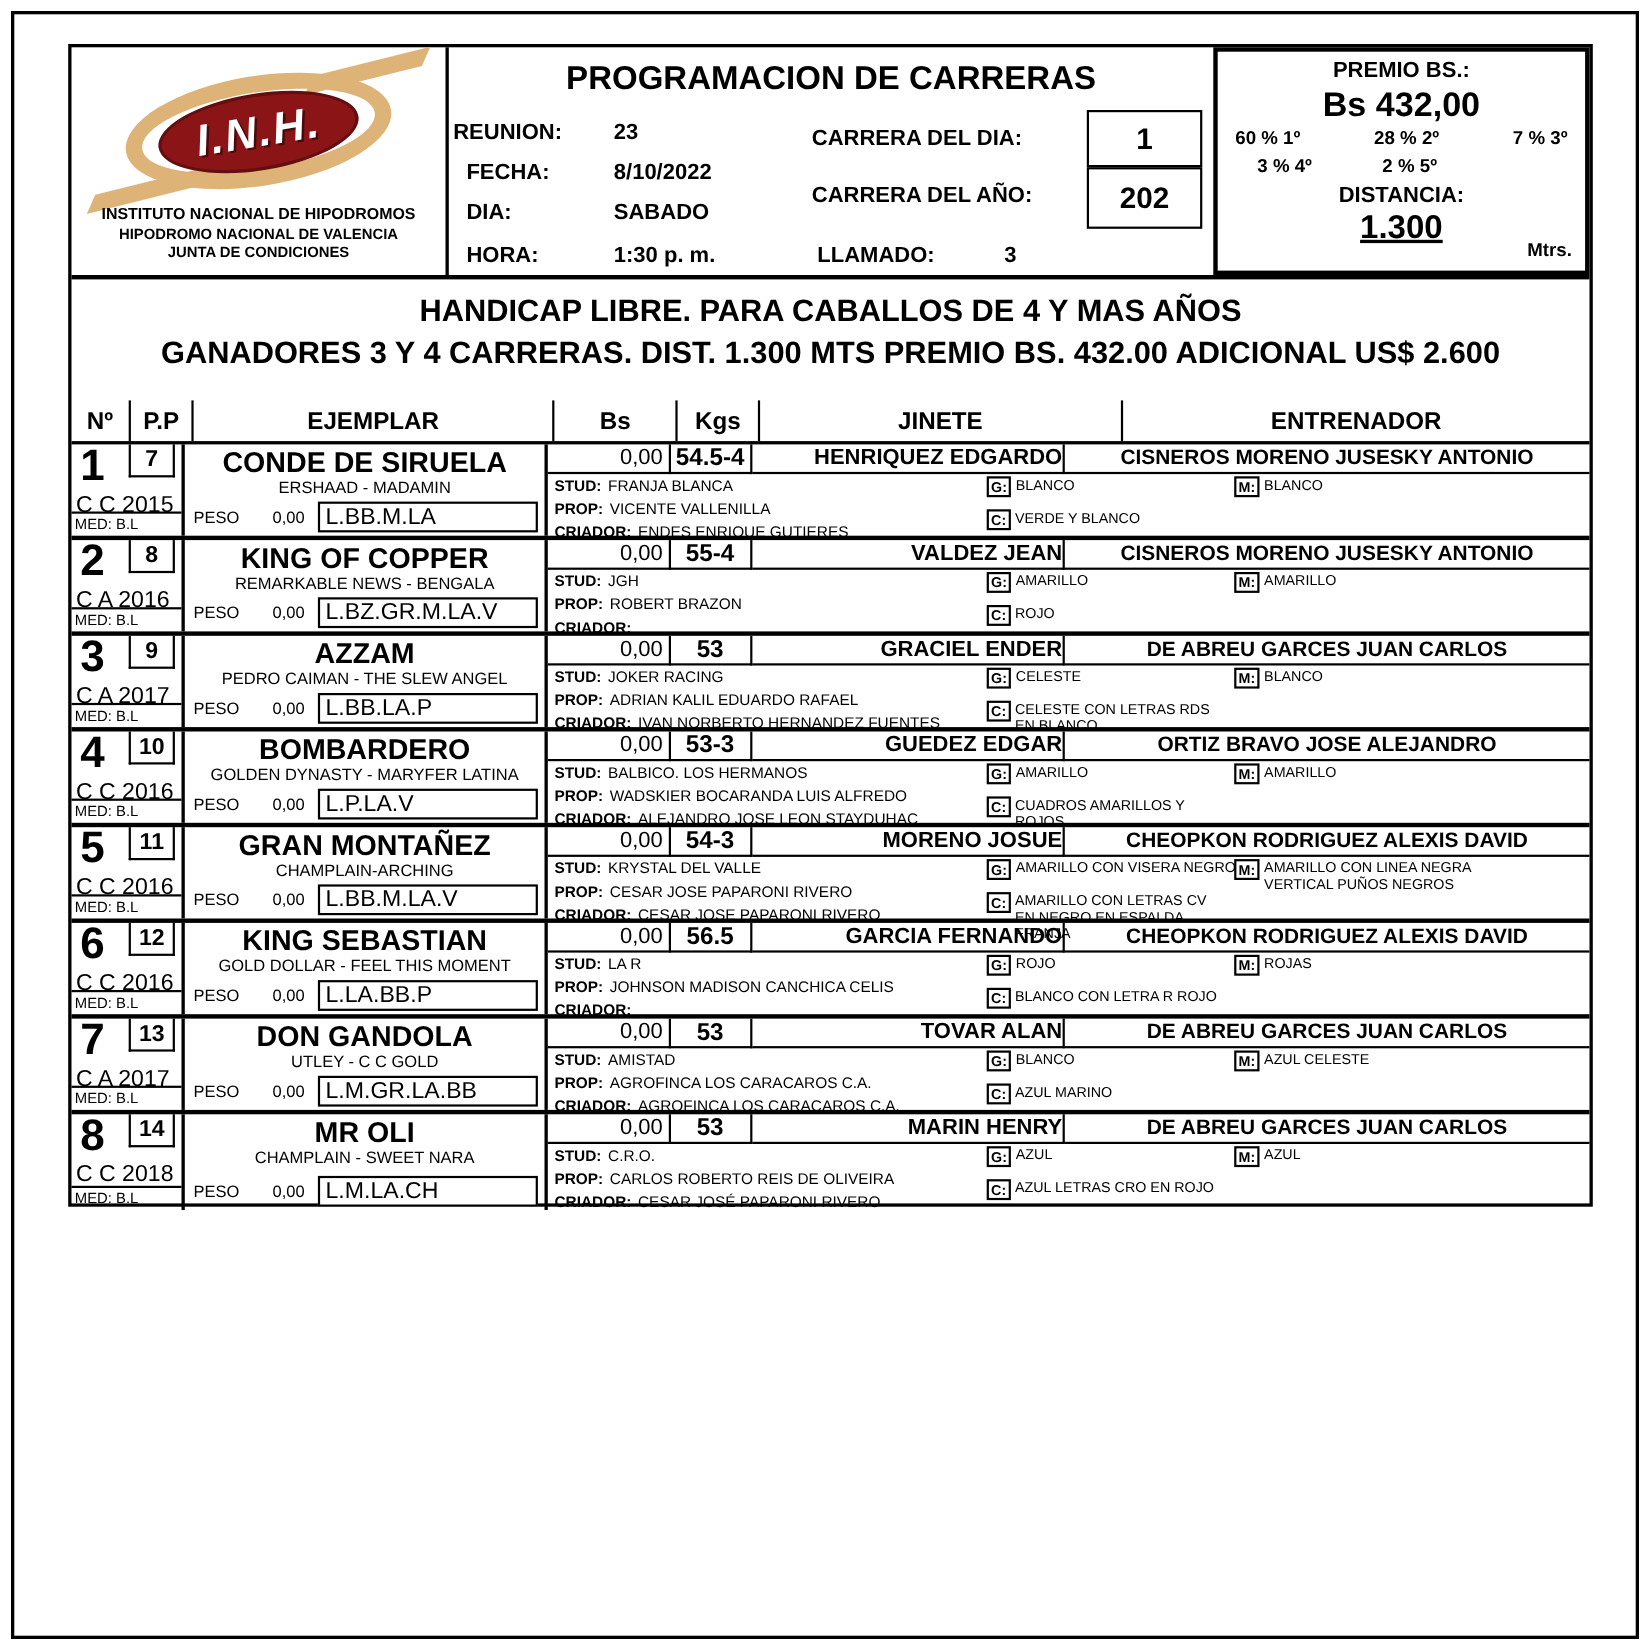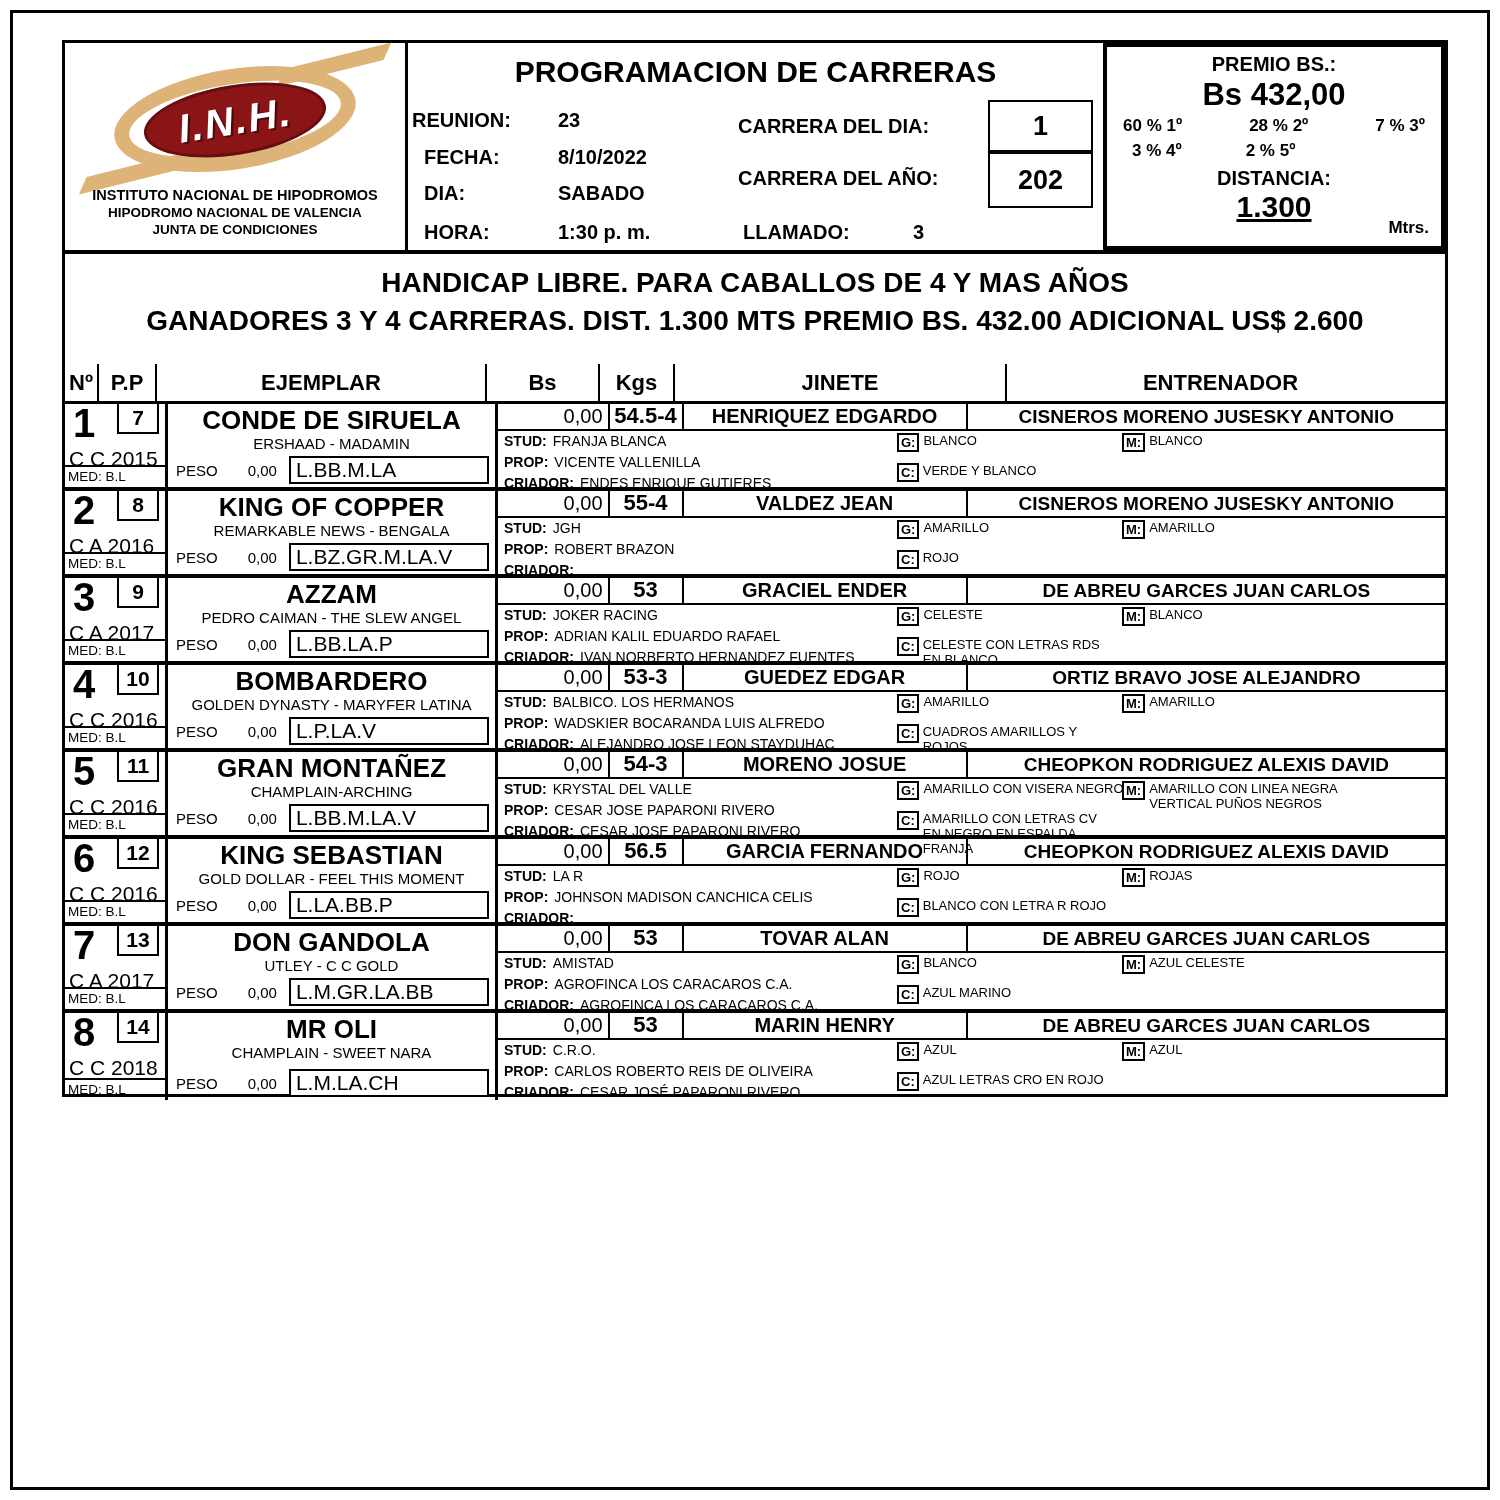--- a/index.html
+++ b/index.html
@@ -27,33 +27,33 @@
 
   
   .title { position:absolute; top:12px; left:0; right:0; text-align:center; font-size:30px; font-weight:bold; }
   .fld { position:absolute; font-size:20px; font-weight:bold; white-space:nowrap; }
   .valbox { position:absolute; width:105px; border:2px solid #000; text-align:center; font-weight:bold; font-size:27px; display:flex; align-items:center; justify-content:center; }
 
   
   .premio-label { text-align:center; font-size:20px; font-weight:bold; margin-top:6px; }
   .premio-amount { text-align:center; font-size:31px; font-weight:bold; margin-top:1px; }
   .pct-row1 { display:flex; justify-content:space-between; padding:0 16px; font-size:17px; font-weight:600; margin-top:3px; }
-  .pct-row2 { display:flex; padding-left:25px; gap:64px; font-size:17px; font-weight:600; margin-top:5px; }
+  .pct-row2 { display:flex; padding-left:36px; gap:64px; font-size:17px; font-weight:600; margin-top:5px; }
   .dist-label { text-align:center; font-size:20px; font-weight:bold; margin-top:6px; }
   .dist-value { text-align:center; font-size:30px; font-weight:bold; text-decoration:underline; margin-top:0px; }
   .dist-unit { position:absolute; right:12px; bottom:8px; font-size:17px; font-weight:bold; }
 
   
   .cond { height:110px; text-align:center; font-weight:bold; font-size:28px; padding-top:10px; line-height:38px; }
 
   
   .thead { display:flex; height:40px; border-bottom:3px solid #000; }
   .th { font-weight:bold; font-size:22px; display:flex; align-items:center; justify-content:center; border-right:2px solid #000; }
   .th:last-child { border-right:none; }
-  .th-num{width:34px;} .th-pp{width:58px;} .th-ej{width:330px;} .th-bs{width:113px;} .th-kgs{width:75px;} .th-jin{width:332px;} .th-ent{width:427px;}
+  .th-num{width:54px;} .th-pp{width:58px;} .th-ej{width:330px;} .th-bs{width:113px;} .th-kgs{width:75px;} .th-jin{width:332px;} .th-ent{width:427px;}
 
   
   .row { display:flex; height:87px; border-bottom:4px solid #000; }
   .row:last-child { border-bottom:none; }
   .c-left { width:103px; border-right:3px solid #000; position:relative; }
   .c-ej { width:330px; border-right:3px solid #000; position:relative; }
   .c-rest { width:947px; position:relative; }
 
   .bignum { position:absolute; left:8px; top:-3px; font-size:40px; font-weight:bold; line-height:44px; }
   .ppbox { position:absolute; right:6px; top:0; width:42px; height:30px; border:2px solid #000; border-top:none; text-align:center; font-weight:bold; font-size:21px; line-height:27px; }
@@ -63,21 +63,21 @@
   .horse { text-align:center; font-size:26px; font-weight:bold; line-height:30px; margin-top:1px; white-space:nowrap; }
   .parents { text-align:center; font-size:15px; line-height:17px; white-space:nowrap; }
   .pesoline { position:absolute; left:8px; right:6px; bottom:3px; height:28px; display:flex; align-items:center; }
   .peso-label { font-size:15px; }
   .peso-val { font-size:15px; margin-left:30px; }
   .codebox { margin-left:12px; flex:1; border:2px solid #000; font-size:21px; line-height:24px; height:28px; padding:0 5px; background:#fff; white-space:nowrap; }
 
   .strip { display:flex; height:27px; }
   .s-bs { width:113px; border-right:2px solid #000; border-bottom:2px solid #000; font-size:20px; text-align:right; padding-right:5px; line-height:24px; }
   .s-kgs { width:75px; border-right:2px solid #000; border-bottom:2px solid #000; font-weight:bold; font-size:22px; text-align:center; line-height:24px; }
-  .s-jin { width:288px; border-right:2px solid #000; border-bottom:2px solid #000; font-weight:bold; font-size:20px; text-align:center; line-height:25px; white-space:nowrap; }
+  .s-jin { width:288px; border-right:2px solid #000; border-bottom:2px solid #000; font-weight:bold; font-size:20px; text-align:right; line-height:25px; white-space:nowrap; }
   .s-ent { width:484px; border-bottom:2px solid #000; font-weight:bold; font-size:19px; text-align:center; line-height:25px; white-space:nowrap; }
 
   .infoline { position:absolute; left:6px; font-size:14px; white-space:nowrap; }
   .infoline b { margin-right:6px; }
   .i1{top:29px;} .i2{top:50px;} .i3{top:71px;}
 
   .tag-group { position:absolute; font-size:13px; line-height:15px; }
   .tag { display:inline-block; border:2px solid #000; font-weight:bold; padding:0 2px; vertical-align:top; }
   .tag-val { display:inline-block; margin-left:4px; vertical-align:top; max-width:200px; }
   .g-group{ left:399px; top:29px; white-space:nowrap; }

